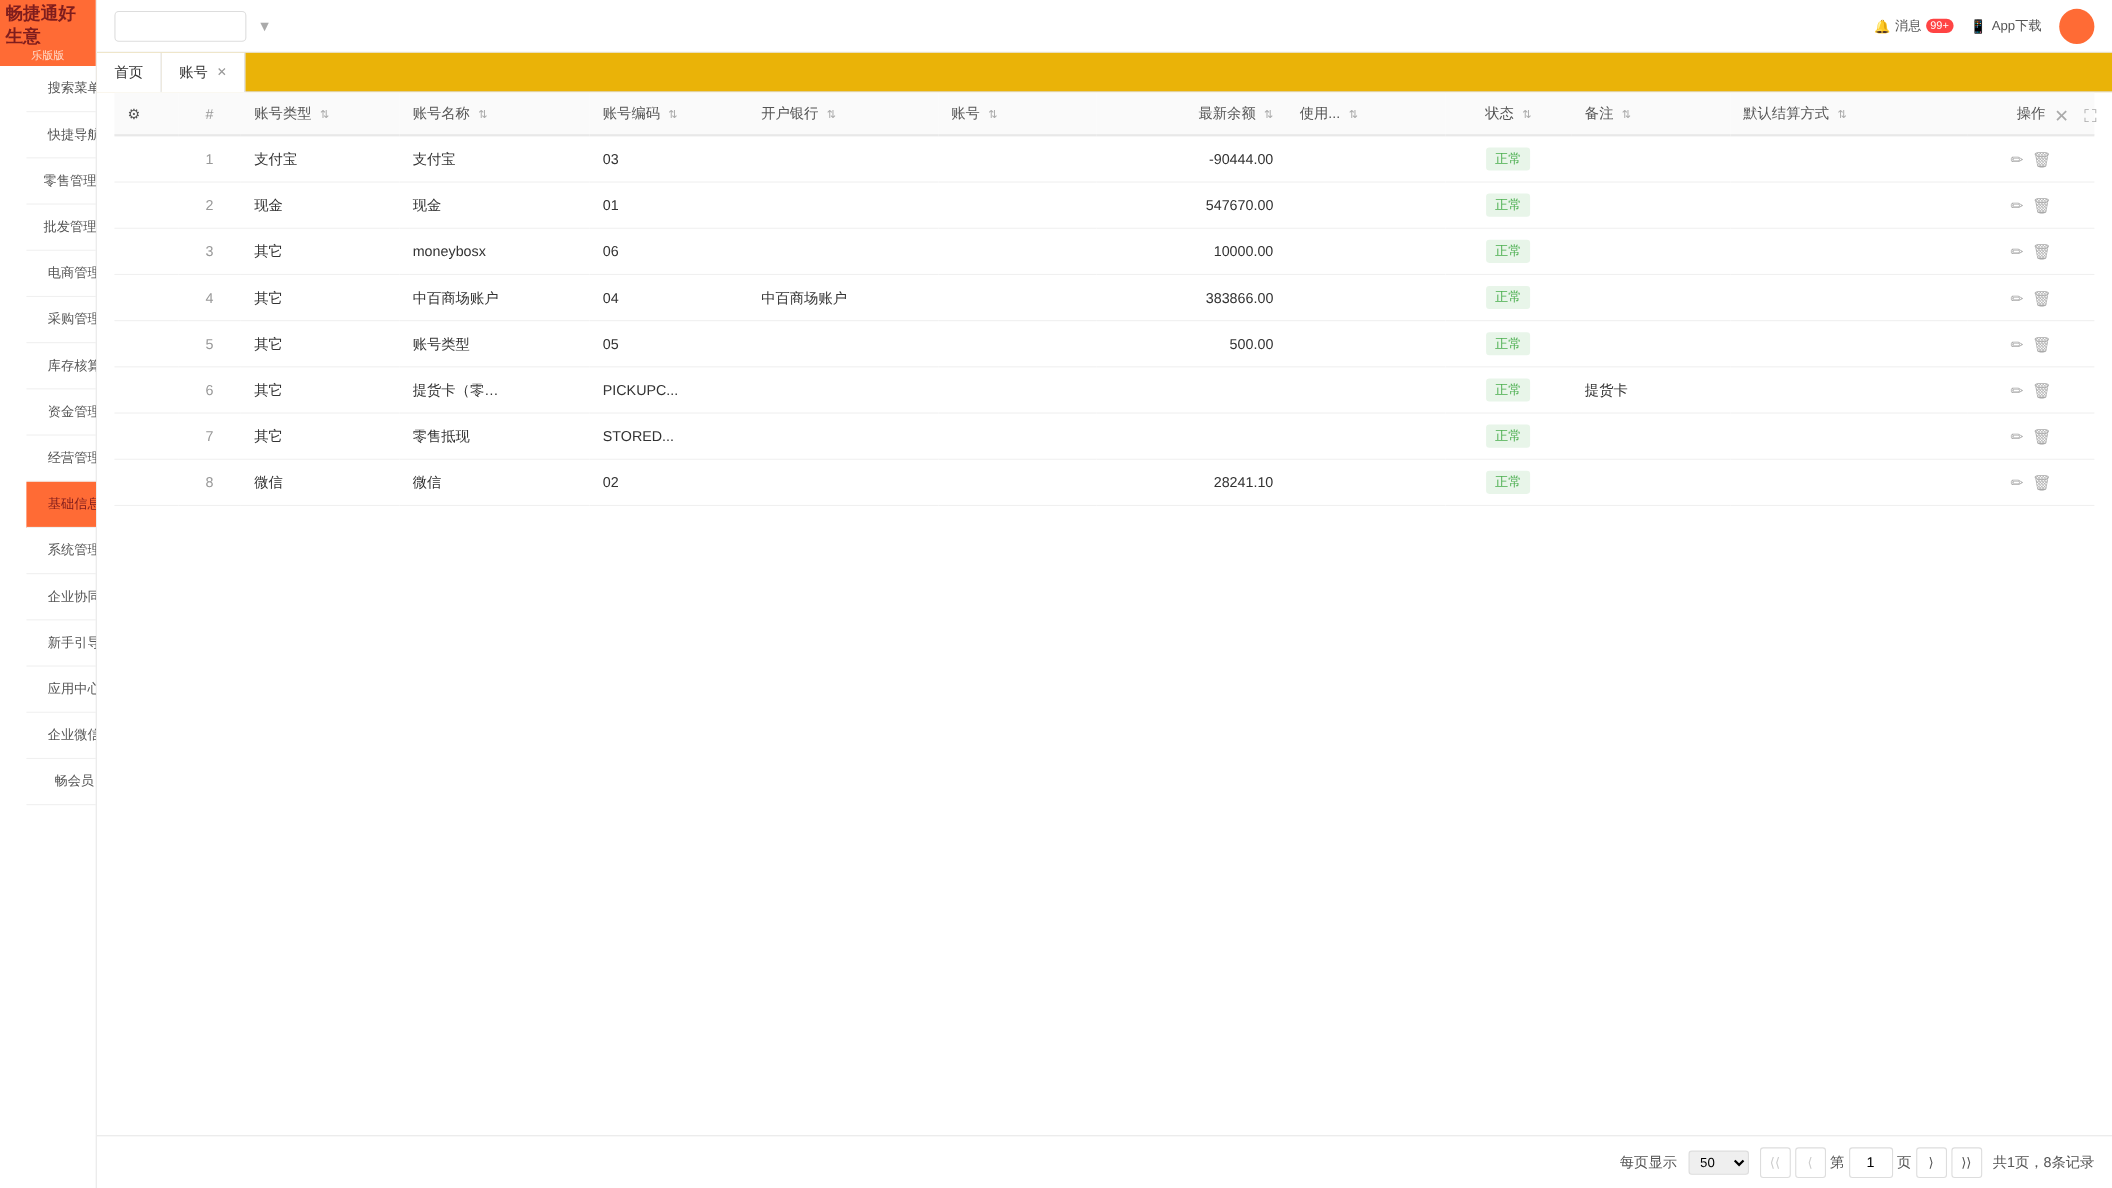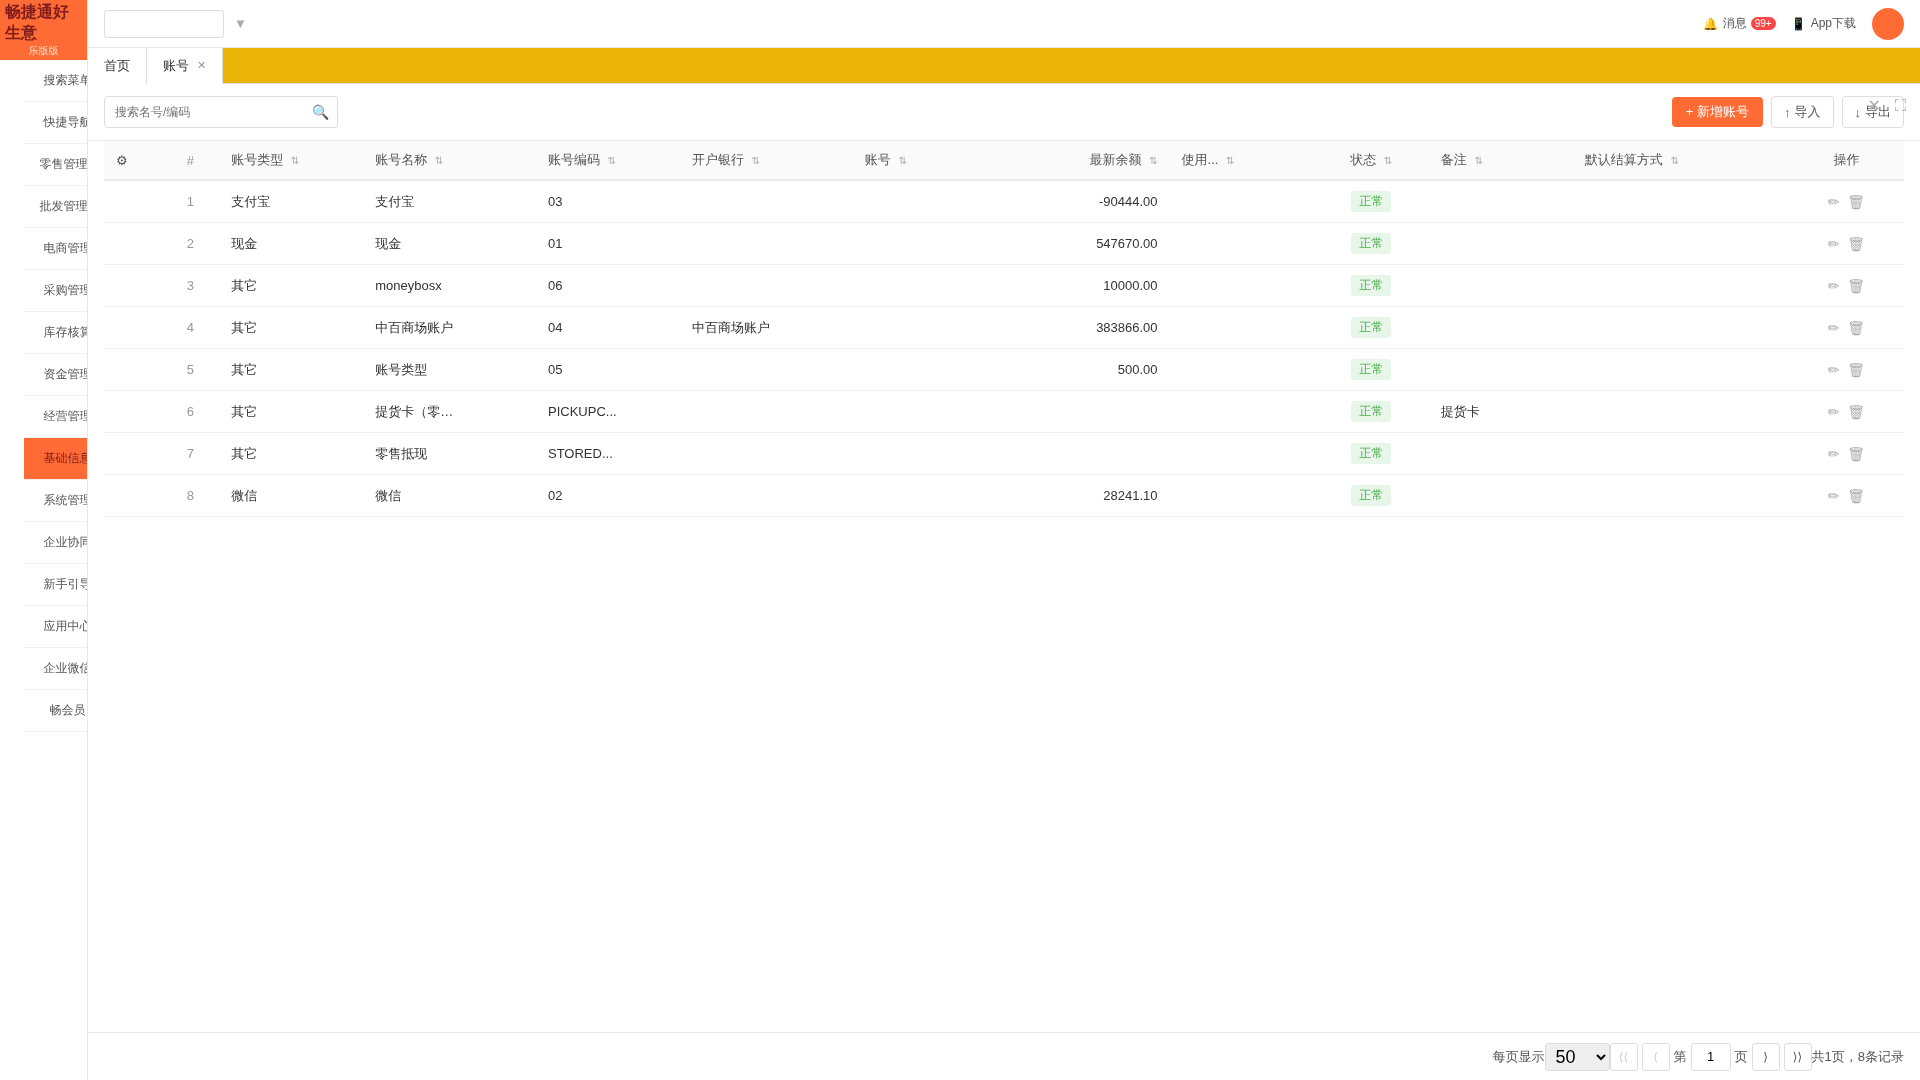--- a/index.html
+++ b/index.html
@@ -272,28 +272,29 @@
     }
 
     
     .pagination {
       height: 48px;
       display: flex;
       align-items: center;
       justify-content: flex-end;
       padding: 0 16px;
       border-top: 1px solid #e8e8e8;
+      gap: 10px;
       flex-shrink: 0;
     }
     .page-size-label { color: #555; font-size: 13px; }
     .page-size-select {
       border: 1px solid #ddd;
       border-radius: 3px;
       padding: 2px 6px;
-      font-size: 18px;
+      font-size: 12px;
     }
     .page-nav {
       display: flex;
       align-items: center;
       gap: 4px;
     }
     .page-btn {
       width: 28px;
       height: 28px;
       border: 1px solid #ddd;
@@ -382,37 +383,20 @@
     </div>
   </div>
 
   <div class="content">
 
     <div style="position:absolute;top:10px;right:10px;display:flex;gap:6px;z-index:10;">
       <button class="ctrl-btn">✕</button>
       <button class="ctrl-btn">⛶</button>
     </div>
 
-    <div class="toolbar">
-      <div class="search-box">
-        <input class="search-input" type="text" placeholder="搜索名号/编码" style="">
-        <button class="search-btn">🔍</button>
-      </div>
-      <div class="toolbar-right">
-        <button class="btn-primary">+ 新增账号</button>
-        <button class="btn-default">
-          <span>↑</span>
-          <span>导入</span>
-        </button>
-        <button class="btn-default">
-          <span>↓</span>
-          <span>导出</span>
-        </button>
-      </div>
-    </div>
 
     <div class="table-container">
       <table>
         <thead>
           <tr>
             <th class="th-settings">⚙</th>
             <th class="col-num">#</th>
             <th class="col-type">账号类型 <span class="sort-icon">⇅</span></th>
             <th class="col-name">账号名称 <span class="sort-icon">⇅</span></th>
             <th class="col-code">账号编码 <span class="sort-icon">⇅</span></th>

